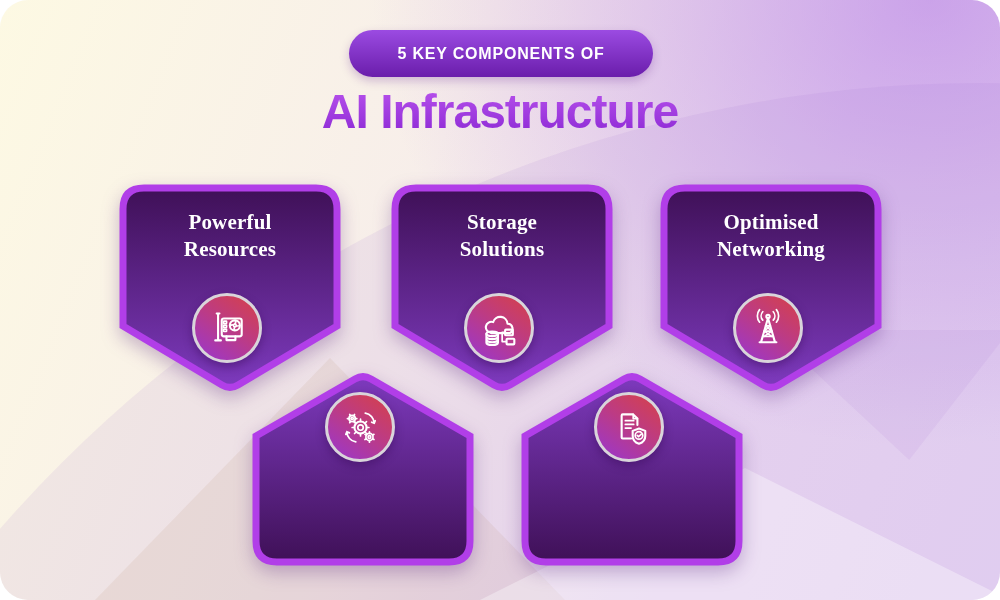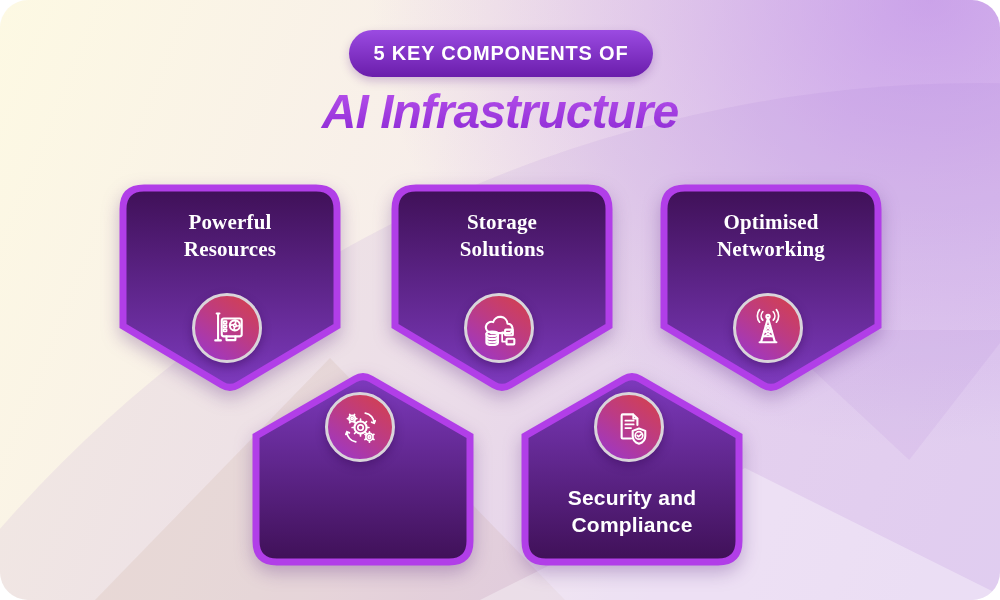--- a/index.html
+++ b/index.html
@@ -28,28 +28,28 @@
   .bg-shape{position:absolute;pointer-events:none;}
   .bg-arc{left:-320px;top:83px;width:2600px;height:2600px;border-radius:50%;background:rgba(160,105,210,.10);}
   .bg-tri-left{left:95px;top:358px;width:470px;height:242px;background:rgba(175,125,85,.10);clip-path:polygon(50% 0,0 100%,100% 100%);}
   .bg-tri-right{left:770px;top:330px;width:240px;height:130px;background:rgba(150,90,200,.08);clip-path:polygon(0 0,100% 0,58% 100%);}
   .bg-tri-bottom{left:480px;top:468px;width:530px;height:132px;background:rgba(255,255,255,.35);clip-path:polygon(50% 0,0 100%,100% 100%);}
 
   .badge{
     position:absolute;left:349px;top:30px;width:304px;height:47px;border-radius:24px;
     background:linear-gradient(180deg,var(--badge-top),var(--badge-bottom));
     display:flex;align-items:center;justify-content:center;
-    color:#fff;font-size:20px;font-weight:700;letter-spacing:.8px;
+    color:#fff;font-size:16px;font-weight:700;letter-spacing:.8px;
     box-shadow:0 4px 10px rgba(90,25,140,.25);
   }
   .title{
     position:absolute;left:0;right:0;top:84px;text-align:center;
     font-size:48px;font-weight:800;letter-spacing:-1px;
     background:linear-gradient(180deg,var(--title-top),var(--title-bottom));
-    -webkit-background-clip:text;background-clip:text;color:transparent;font-style:italic;
+    -webkit-background-clip:text;background-clip:text;color:transparent;
   }
 
   .card{position:absolute;width:222px;}
   .card.top{top:184px;height:212px;}
   .card.bot{top:372px;height:194px;}
   .card svg.shape{position:absolute;left:0;top:0;width:100%;height:100%;overflow:visible;
     filter:drop-shadow(0 7px 9px rgba(70,15,110,.28));}
   .card-path{stroke:var(--accent-border);stroke-width:7;}
   .s-dark{stop-color:var(--card-dark);}
   .s-light{stop-color:var(--card-light);}
@@ -179,22 +179,20 @@
         <path class="thin" d="M25 6.8 a10 10 0 0 1 8.5 9.7 M33.5 16.5 l-2.4 -1.1 M33.5 16.5 l1 -2.5"></path>
         <path class="thin" d="M16 34.2 a10 10 0 0 1 -8.5 -9.7 M7.5 24.5 l2.4 1.1 M7.5 24.5 l-1 2.5"></path>
       </svg>
     </div>
   </div>
 
   <div class="card bot" style="left:521px">
     <svg class="shape" viewBox="0 0 222 194">
       <path class="card-path" fill="url(#gradBot)" d="M103 7 Q111 2.2 119 7 L218 64 V169 Q218 190 197 190 H25 Q4 190 4 169 V64 Z"></path>
     </svg>
-    <div class="label">Security and
-Compliance</div>
     <div class="icon-circle">
       <svg class="icon-svg" viewBox="0 0 40 40">
         <path d="M28 18 V12 l-4 -4 H14 a1 1 0 0 0 -1 1 v21 a1 1 0 0 0 1 1 h8"></path>
         <path class="thin" d="M24 8 v4 h4"></path>
         <path class="thin" d="M16.5 14 h8 M16.5 17.5 h8 M16.5 21 h5.5"></path>
         <path d="M29.5 21.5 l6 2.2 v4.8 c0 4 -2.6 6.3 -6 7.5 c-3.4 -1.2 -6 -3.5 -6 -7.5 v-4.8 z"></path>
         <circle class="thin" cx="29.5" cy="28" r="3.6"></circle>
         <path class="thin" d="M27.8 28 l1.3 1.3 l2.6 -2.6"></path>
       </svg>
     </div>

